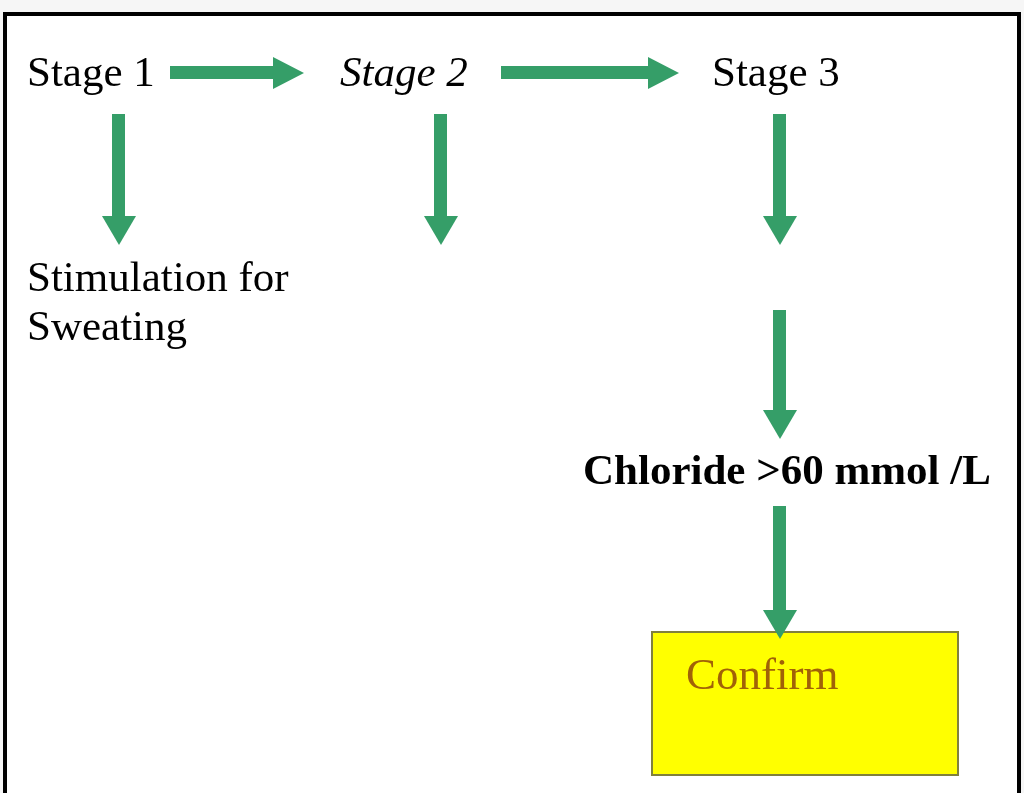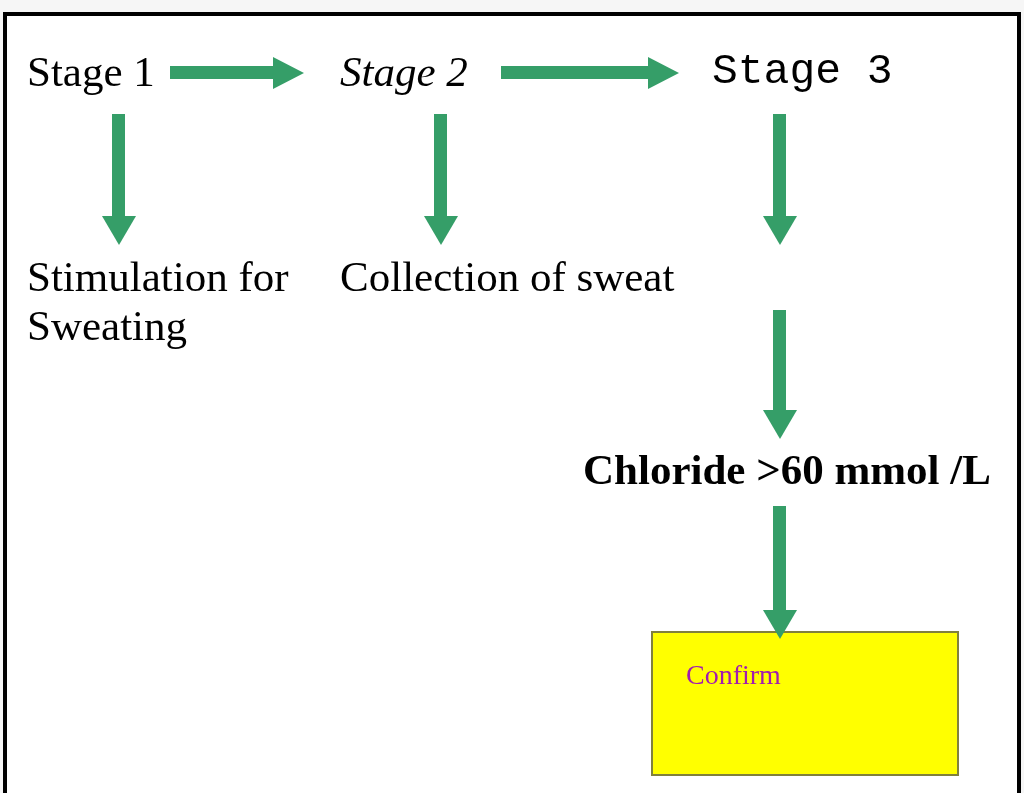--- a/index.html
+++ b/index.html
@@ -72,46 +72,45 @@
     position:absolute;
     left:651px;top:623px;
     width:308px;height:145px;
     box-sizing:border-box;
     background:var(--result-fill);
     border:2px solid var(--result-border);
     padding:17px 0 0 33px;
     z-index:1;
   }
   .result-box .line{
-    font-size:28px;
+    font-size:45px;
     line-height:49px;
-    color:#a21caf;
+    color:#a16207;
     white-space:nowrap;
   }
   .above{z-index:2;}
 </style>
 </head>
 <body>
 
 <div class="page">
   <div class="frame"></div>
 
   <div class="lbl" style="left:27px;top:38px;">Stage 1</div>
   <div class="lbl" style="left:340px;top:38px;font-style:italic;">Stage 2</div>
-  <div class="lbl" style="left:712px;top:38px;font-family:Liberation Mono, monospace;">Stage 3</div>
+  <div class="lbl" style="left:712px;top:38px;">Stage 3</div>
 
   <div class="arrow-h" style="left:170px;top:58px;width:103px;"></div>
   <div class="arrow-h" style="left:501px;top:58px;width:147px;"></div>
 
   <div class="arrow-v" style="left:112px;top:106px;height:102px;"></div>
   <div class="arrow-v" style="left:434px;top:106px;height:102px;"></div>
   <div class="arrow-v" style="left:773px;top:106px;height:102px;"></div>
 
   <div class="lbl step" style="left:27px;top:244px;width:295px;">Stimulation for Sweating</div>
-  <div class="lbl step" style="left:340px;top:244px;width:345px;">Collection of sweat</div>
 
   <div class="arrow-v" style="left:773px;top:302px;height:100px;"></div>
   <div class="lbl" style="left:583px;top:436px;font-weight:bold;">Chloride &gt;60 mmol /L</div>
 
   <div class="arrow-v above" style="left:773px;top:498px;height:104px;"></div>
 
   <div class="result-box">
     <div class="line">Confirm</div>
   </div>
 </div>

